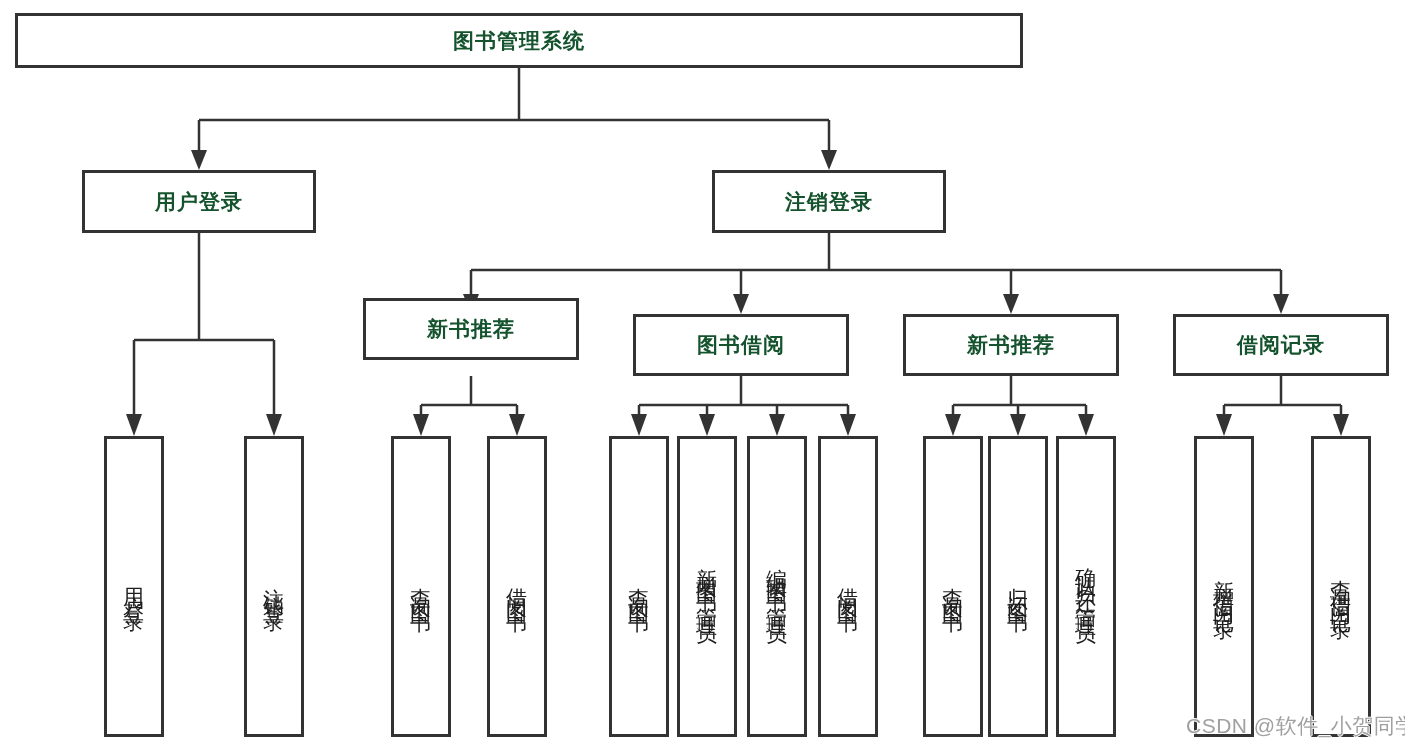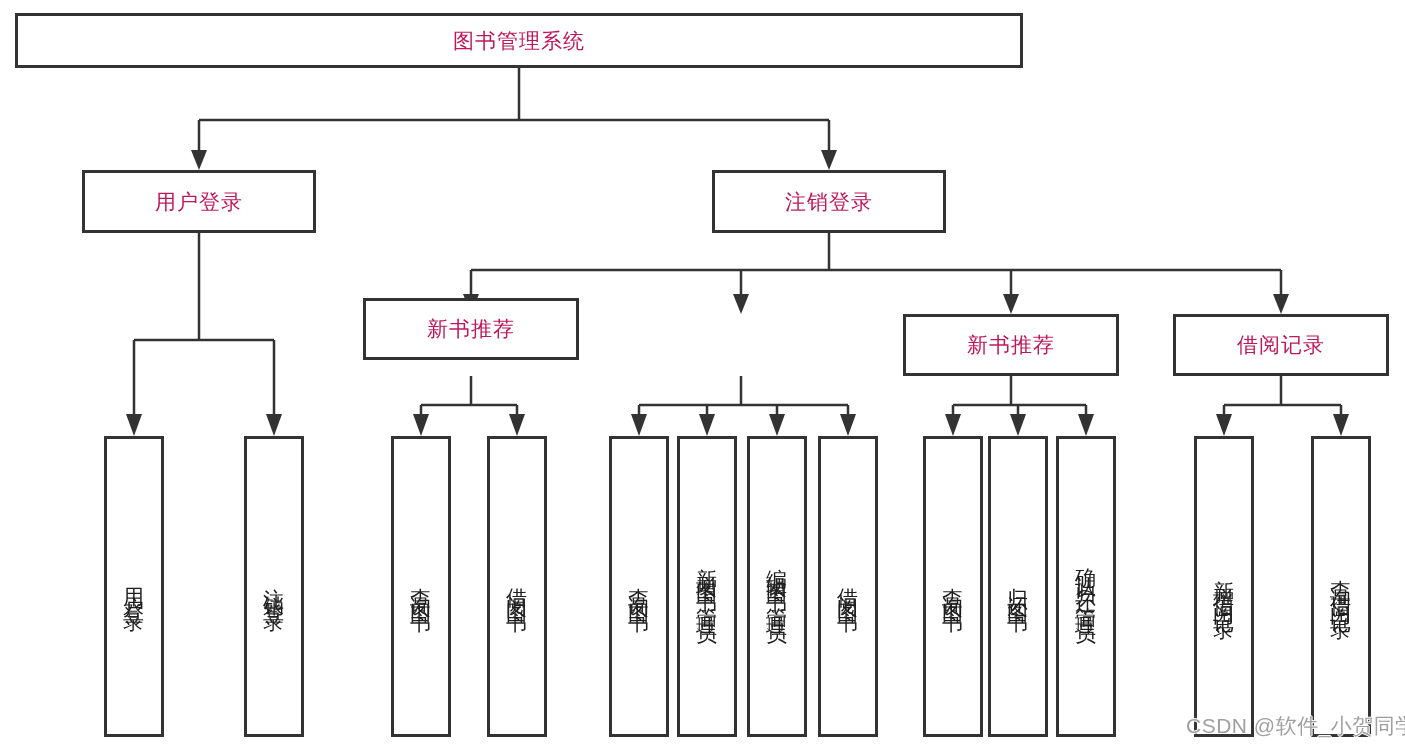--- a/index.html
+++ b/index.html
@@ -26,23 +26,24 @@
     box-sizing: border-box;
     border: 3px solid #333333;
     background: #ffffff;
     display: flex;
     align-items: center;
     justify-content: center;
     z-index: 1;
   }
   .hlabel {
     font-size: 21px;
-    color: #be185d;
+    color: #14532d;
     letter-spacing: 1px;
     white-space: nowrap;
+    font-weight: bold;
   }
   .vlabel {
     writing-mode: vertical-rl;
     text-orientation: mixed;
     font-size: 21px;
     letter-spacing: 8px;
     line-height: 1;
     color: #1e1e1e;
     white-space: nowrap;
   }
@@ -110,20 +111,23 @@
   <div class="box" style="left:82px;top:170px;width:234px;height:63px">
     <span class="hlabel">用户登录</span>
   </div>
   <div class="box" style="left:712px;top:170px;width:234px;height:63px">
     <span class="hlabel">注销登录</span>
   </div>
 
   <div class="box" style="left:363px;top:298px;width:216px;height:62px">
     <span class="hlabel">新书推荐</span>
   </div>
+  <div class="box" style="left:633px;top:314px;width:216px;height:62px">
+    <span class="hlabel">图书借阅</span>
+  </div>
   <div class="box" style="left:903px;top:314px;width:216px;height:62px">
     <span class="hlabel">新书推荐</span>
   </div>
   <div class="box" style="left:1173px;top:314px;width:216px;height:62px">
     <span class="hlabel">借阅记录</span>
   </div>
 
   <div class="box" style="left:104px;top:436px;width:60px;height:301px">
     <span class="vlabel">用户登录</span>
   </div>

